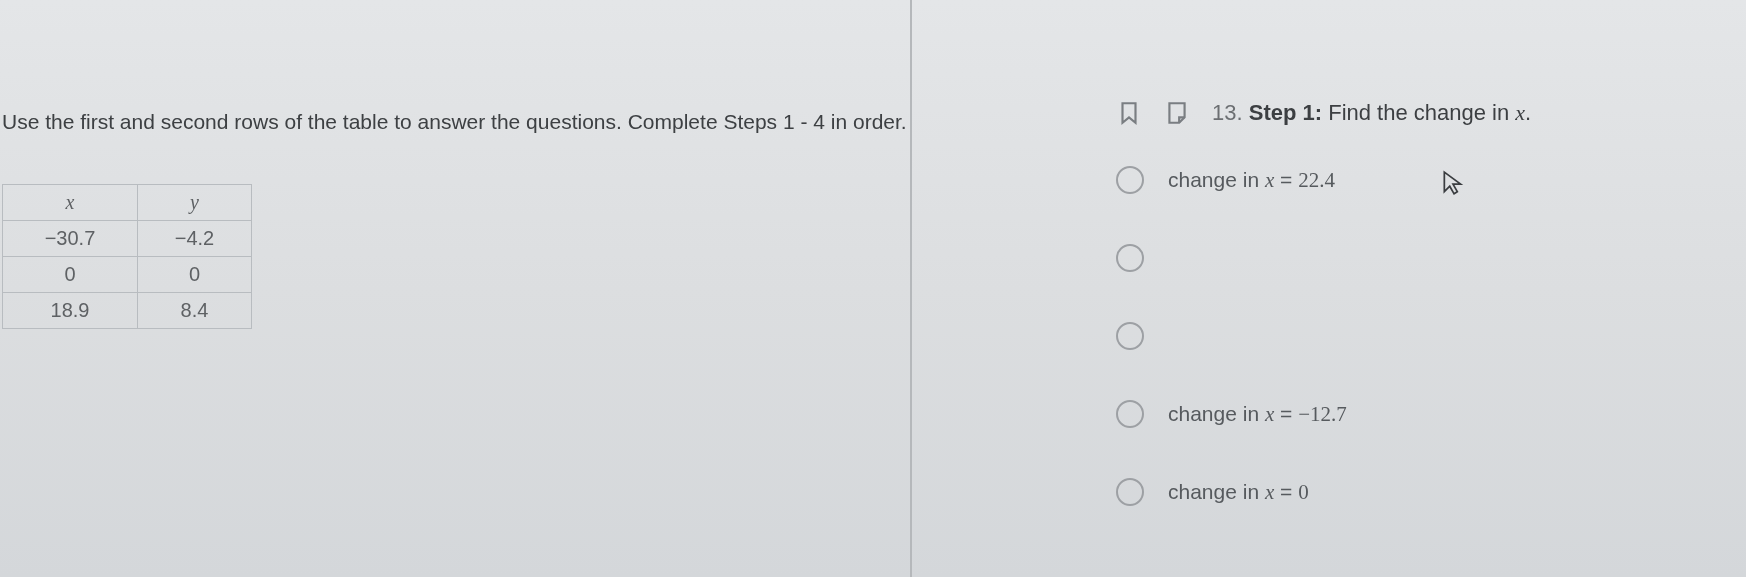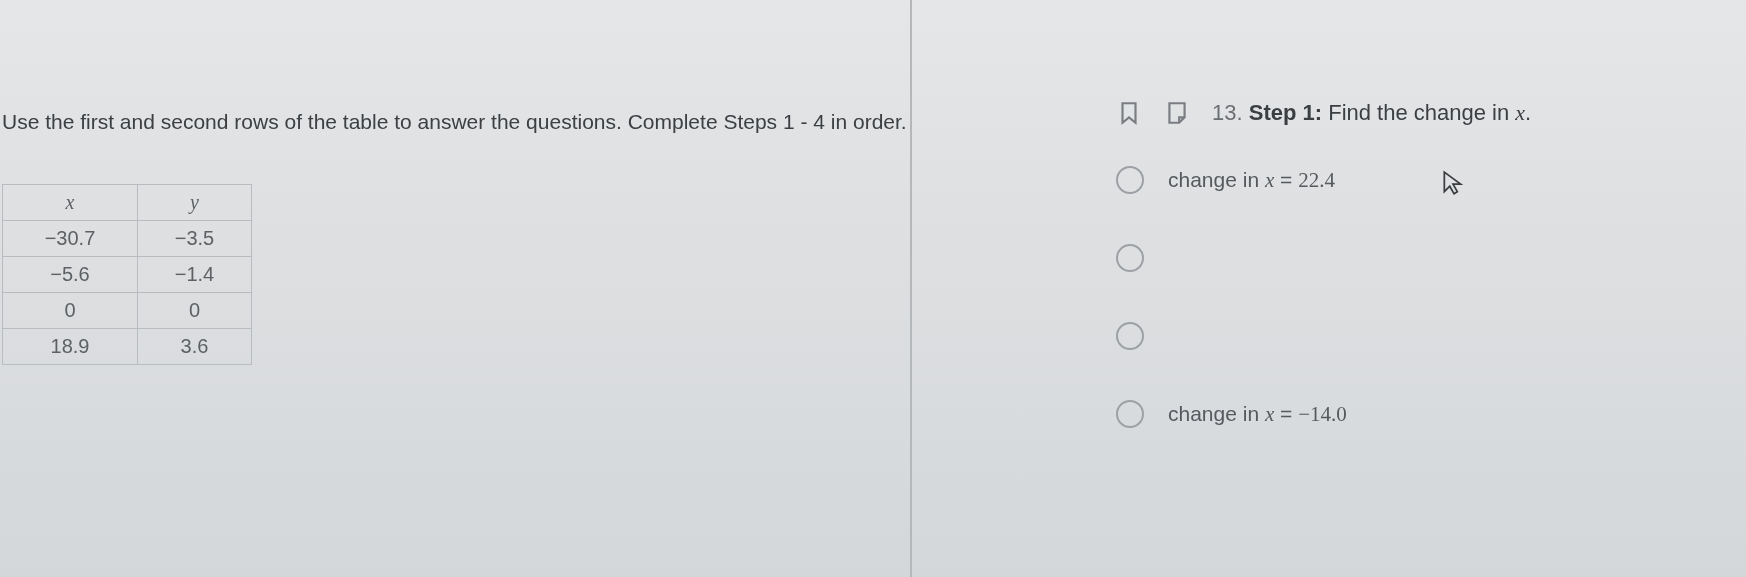--- a/index.html
+++ b/index.html
@@ -119,33 +119,29 @@
   <table class="data-table">
     <thead>
       <tr>
         <th class="var-x">x</th>
         <th class="var-x">y</th>
       </tr>
     </thead>
     <tbody>
       <tr>
         <td>−30.7</td>
-        <td>−3.5</td>
-      </tr>
-      <tr>
-        <td>−5.6</td>
-        <td>−1.4</td>
+        <td>−4.2</td>
       </tr>
       <tr>
         <td>0</td>
         <td>0</td>
       </tr>
       <tr>
         <td>18.9</td>
-        <td>3.6</td>
+        <td>8.4</td>
       </tr>
     </tbody>
   </table>
 </div>
 
 <div class="divider"></div>
 
 <div class="right-pane">
 
   <div class="question-header">
@@ -176,24 +172,30 @@
       <div class="radio-circle"></div>
     </div>
 
     <div class="option">
       <div class="radio-circle"></div>
     </div>
 
     <div class="option">
       <div class="radio-circle"></div>
       <div class="option-label">
-        <span>change in </span><span class="var-x">x</span><span> = </span><span class="val">−14.0</span>
+        <span>change in </span><span class="var-x">x</span><span> = </span><span class="val">−12.7</span>
       </div>
     </div>
 
+    <div class="option">
+      <div class="radio-circle"></div>
+      <div class="option-label">
+        <span>change in </span><span class="var-x">x</span><span> = </span><span class="val">0</span>
+      </div>
+    </div>
 
   </div>
 
   <svg class="cursor-arrow" viewBox="0 0 24 24">
     <path d="M4 2 L4 20 L9 15 L13 22 L16 20 L12 13 L19 13 Z" fill="none" stroke="#3a3d40" stroke-width="1.6"></path>
   </svg>
 
 </div>
 
 </body></html>

